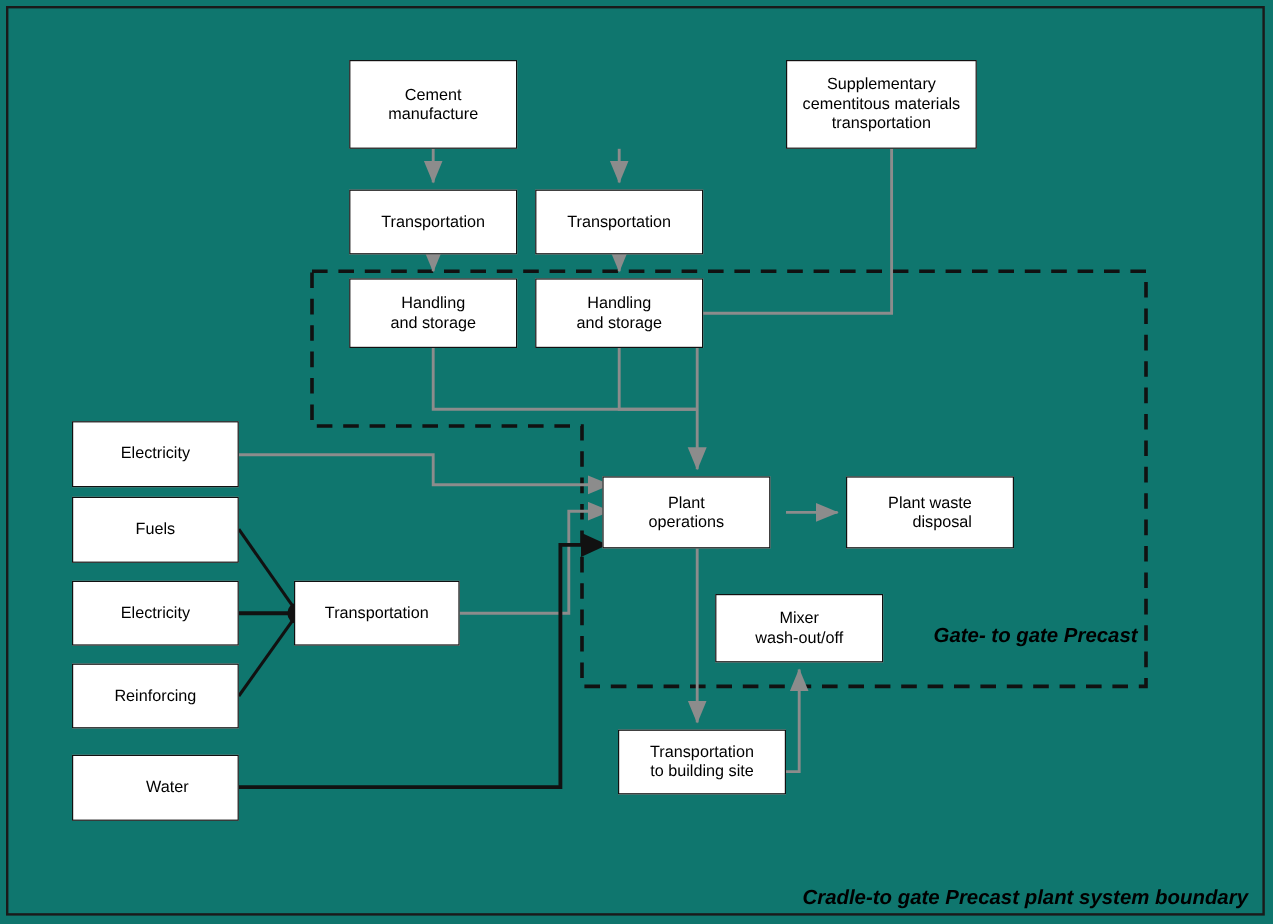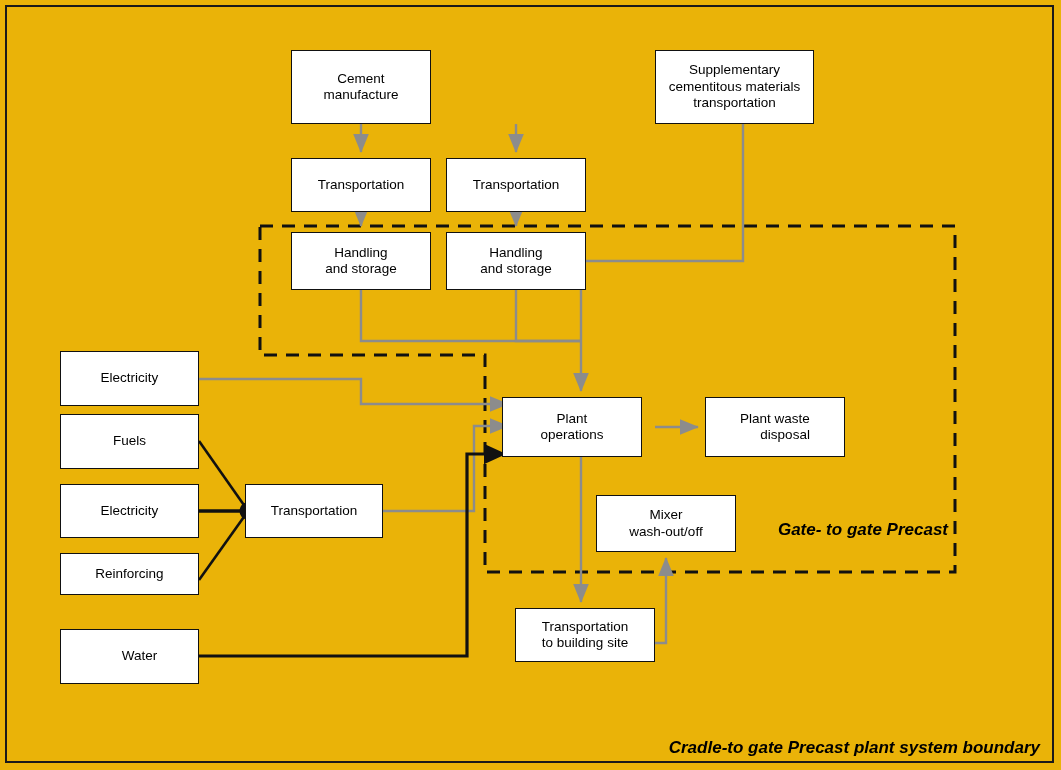--- a/index.html
+++ b/index.html
@@ -1,17 +1,17 @@
 <!DOCTYPE html>
 <html><head>
 <meta charset="utf-8">
 <style>
   html,body{margin:0;padding:0;background:#ffffff;}
   body{font-family:"Liberation Sans",sans-serif;}
-  #canvas{position:relative;width:1061px;height:770px;background:#eab308;overflow:hidden;}
+  #canvas{position:relative;width:1061px;height:770px;background:#0f766e;overflow:hidden;}
   .frame{position:absolute;left:5px;top:5px;width:1049px;height:758px;border:2px solid #1a1a1a;box-sizing:border-box;}
   .node{position:absolute;box-sizing:border-box;border:1.6px solid #111111;background:#ffffff;
         display:flex;align-items:center;justify-content:center;text-align:center;
         font-size:13.5px;line-height:1.22;color:#000000;z-index:5;}
   .node span{display:block;padding:0 4px;}
   .caption{position:absolute;font-style:italic;font-weight:bold;font-size:17px;line-height:1.25;
            color:#000000;text-align:right;z-index:6;}
   svg.wires{position:absolute;left:0;top:0;width:1061px;height:770px;z-index:1;}
 </style>
 </head>
@@ -121,21 +121,21 @@
   </div>
 
   <div class="node" style="left:60px;top:414px;width:139px;height:55px;">
     <span>Fuels</span>
   </div>
 
   <div class="node" style="left:60px;top:484px;width:139px;height:54px;">
     <span>Electricity</span>
   </div>
 
-  <div class="node" style="left:60px;top:553px;width:139px;height:42px;">
+  <div class="node" style="left:60px;top:553px;width:139px;height:54px;">
     <span>Reinforcing</span>
   </div>
 
   <div class="node" style="left:60px;top:629px;width:139px;height:55px;padding-left:20px;">
     <span>Water</span>
   </div>
 
   <div class="node" style="left:245px;top:484px;width:138px;height:54px;">
     <span>Transportation</span>
   </div>

